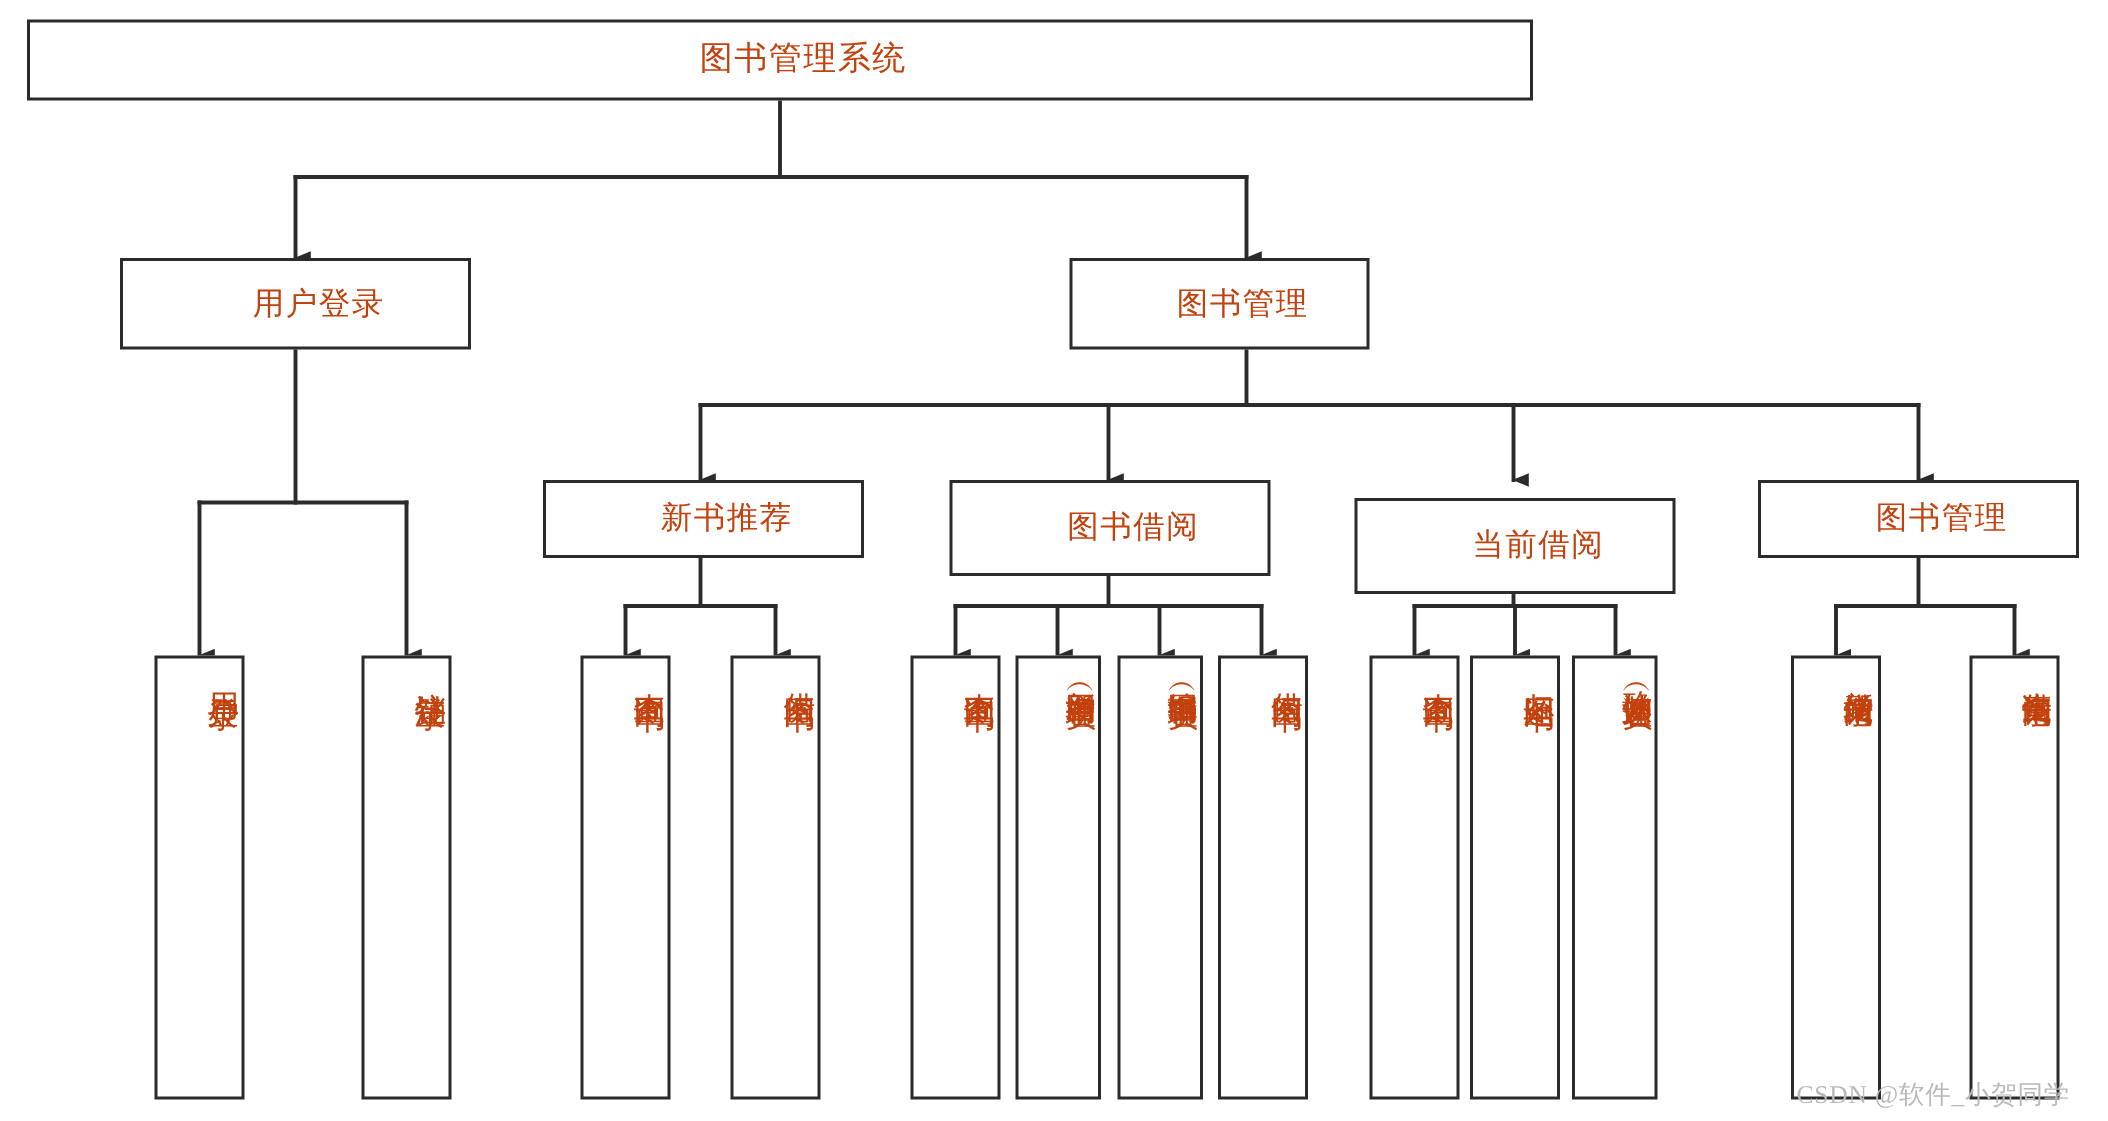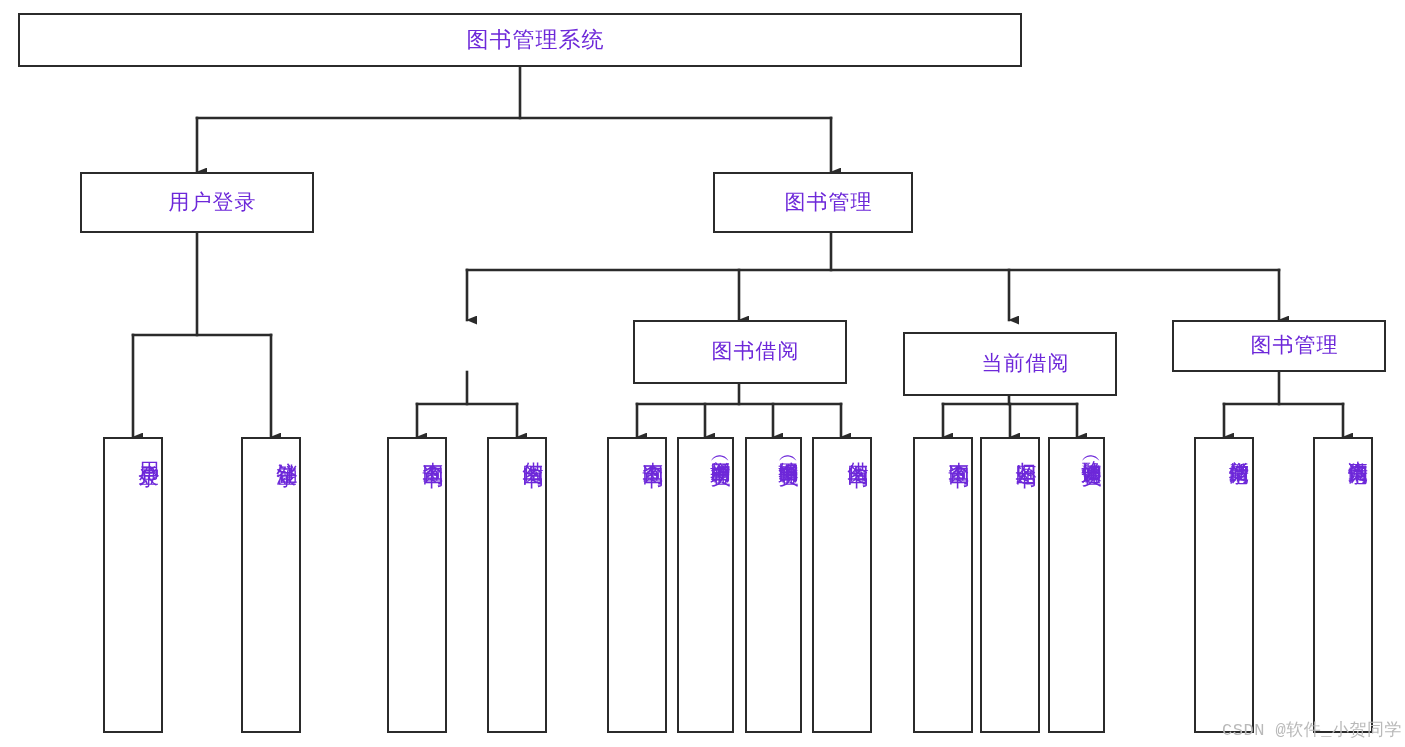--- a/index.html
+++ b/index.html
@@ -27,21 +27,21 @@
     pointer-events: none;
   }
   .node {
     position: absolute;
     box-sizing: border-box;
     background: #ffffff;
     border: 2.5px solid #2b2b2b;
     display: flex;
     align-items: center;
     justify-content: center;
-    color: #6d28d9;
+    color: #c2410c;
     padding-left: 31px;
   }
   .node.horiz .label {
     font-size: 21px;
     line-height: 1.2;
     letter-spacing: 1px;
     white-space: nowrap;
   }
   .node.vert {
     align-items: flex-start;
@@ -59,27 +59,27 @@
   }
   .node.vert.tall .label {
     font-size: 20px;
     letter-spacing: 1px;
   }
   .node.root .label {
     font-size: 22px;
   }
   .watermark {
     position: absolute;
-    right: 3px;
+    right: 25px;
     bottom: 6px;
     font-size: 17px;
     color: #b9b9b9;
     letter-spacing: 0.5px;
     white-space: nowrap;
-    font-family: Liberation Mono, monospace;
+    font-family: Liberation Serif, serif;
   }
 </style>
 </head>
 <body>
 
 <div id="canvas">
 
   <svg id="wires" viewBox="0 0 1405 747" xmlns="http://www.w3.org/2000/svg">
     <defs>
       <marker id="arrow" markerWidth="9" markerHeight="11" refX="4.5" refY="10.2" orient="auto" markerUnits="userSpaceOnUse">
@@ -139,20 +139,23 @@
   </div>
 
   <div class="node horiz" style="left:80px; top:172px; width:234px; height:61px;">
     <span class="label">用户登录</span>
   </div>
 
   <div class="node horiz" style="left:713px; top:172px; width:200px; height:61px;">
     <span class="label">图书管理</span>
   </div>
 
+  <div class="node horiz" style="left:362px; top:320px; width:214px; height:52px;">
+    <span class="label">新书推荐</span>
+  </div>
 
   <div class="node horiz" style="left:633px; top:320px; width:214px; height:64px;">
     <span class="label">图书借阅</span>
   </div>
 
   <div class="node horiz" style="left:903px; top:332px; width:214px; height:64px;">
     <span class="label">当前借阅</span>
   </div>
 
   <div class="node horiz" style="left:1172px; top:320px; width:214px; height:52px;">

